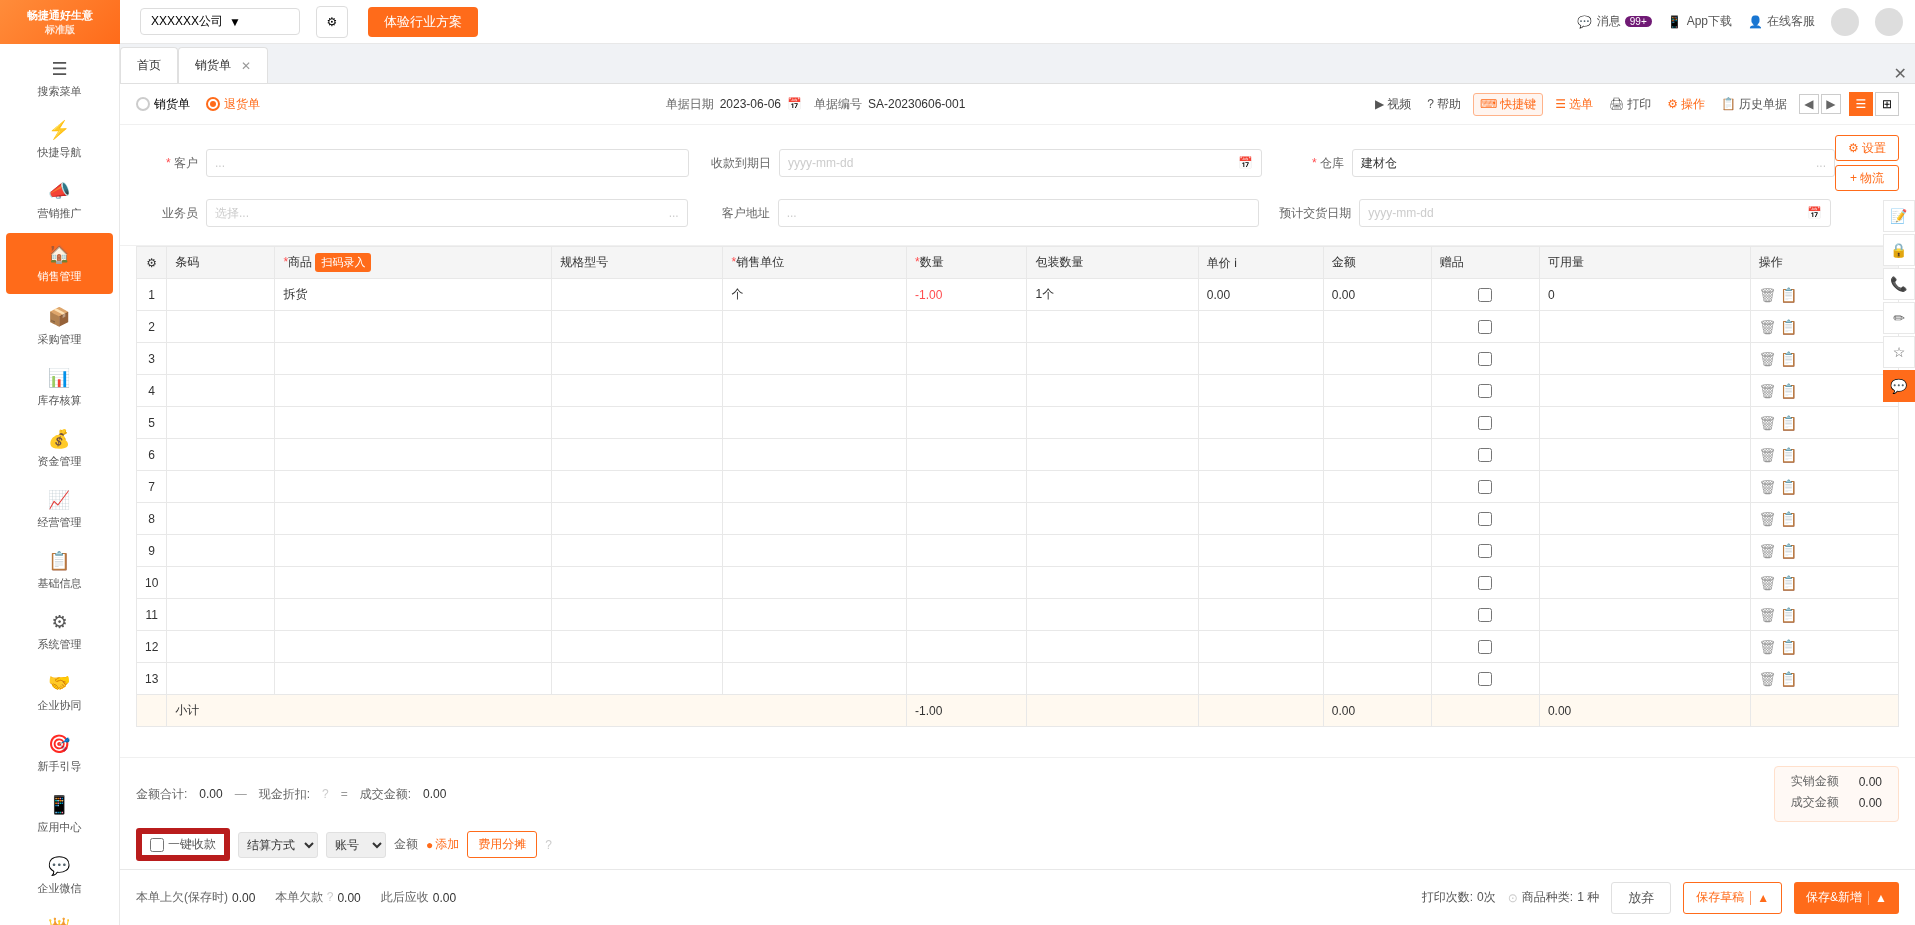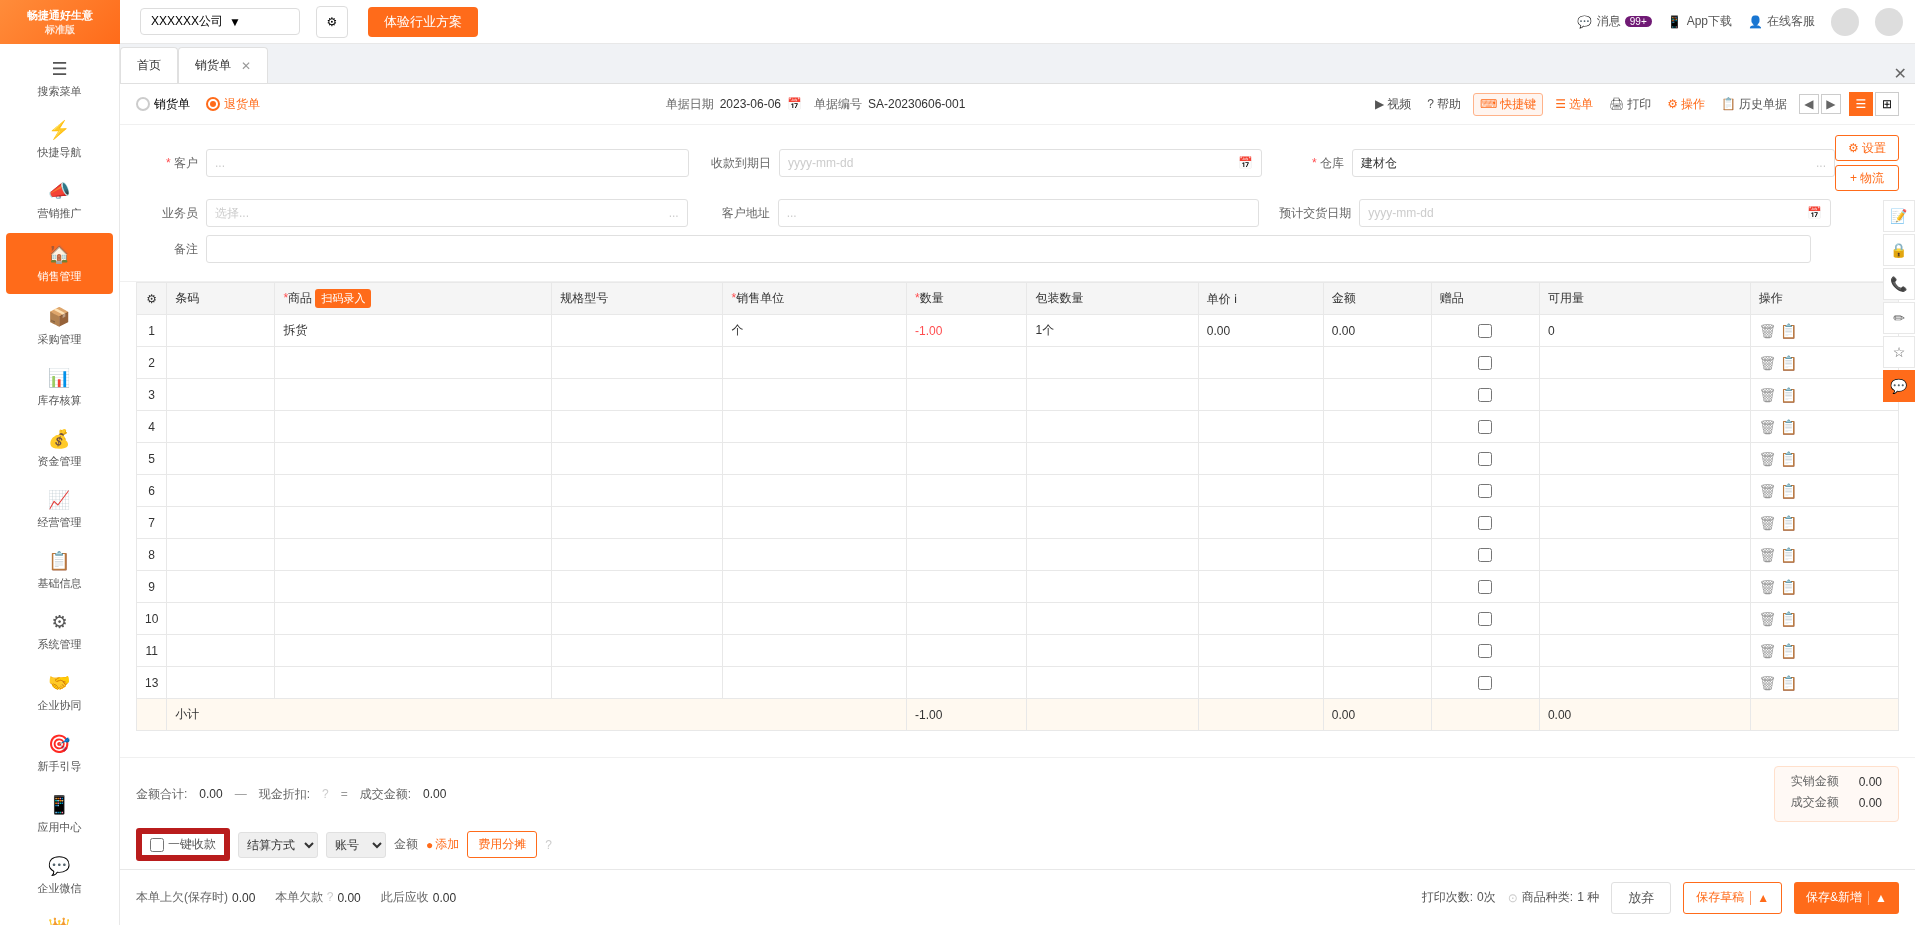--- a/index.html
+++ b/index.html
@@ -470,25 +470,20 @@
           </div>
           <div style="width:20px;"></div>
           <div class="field-group" style="flex:2;">
             <span class="field-label">预计交货日期</span>
             <div class="field-input">
               <span class="field-input-placeholder">yyyy-mm-dd</span>
               <span class="calendar-icon">📅</span>
             </div>
           </div>
           <div style="width:68px;"></div>
-        </div>
-        <div class="form-row">
-          <span class="field-label">备注</span>
-          <div class="field-input" style="flex:1; height:28px;"></div>
-          <div style="width:88px;"></div>
         </div>
       </div>
 
       <div class="table-container">
         <table class="data-table">
           <thead>
             <tr>
               <th style="width:30px; text-align:center;">⚙</th>
               <th>条码</th>
               <th>
@@ -755,20 +750,43 @@
                 </td>
     <td></td>
     <td>
       <div class="action-icons">
         <span class="action-icon">🗑</span>
         <span class="action-icon">📋</span>
       </div>
     </td>
   </tr>
               <tr>
+    <td class="row-number">12</td>
+    <td></td>
+    <td></td>
+    <td></td>
+    <td></td>
+    <td style="color:#333"></td>
+    <td></td>
+    <td></td>
+    <td></td>
+    <td>
+                  <div class="checkbox-cell">
+                    <input type="checkbox" style="">
+                  </div>
+                </td>
+    <td></td>
+    <td>
+      <div class="action-icons">
+        <span class="action-icon">🗑</span>
+        <span class="action-icon">📋</span>
+      </div>
+    </td>
+  </tr>
+              <tr>
     <td class="row-number">13</td>
     <td></td>
     <td></td>
     <td></td>
     <td></td>
     <td style="color:#333"></td>
     <td></td>
     <td></td>
     <td></td>
     <td>

